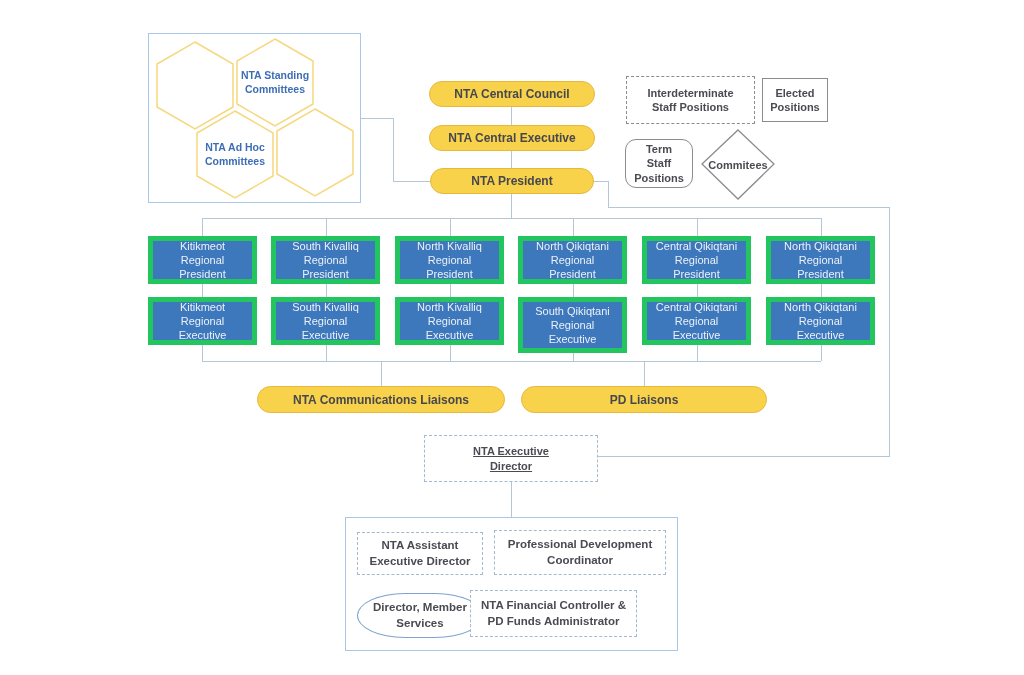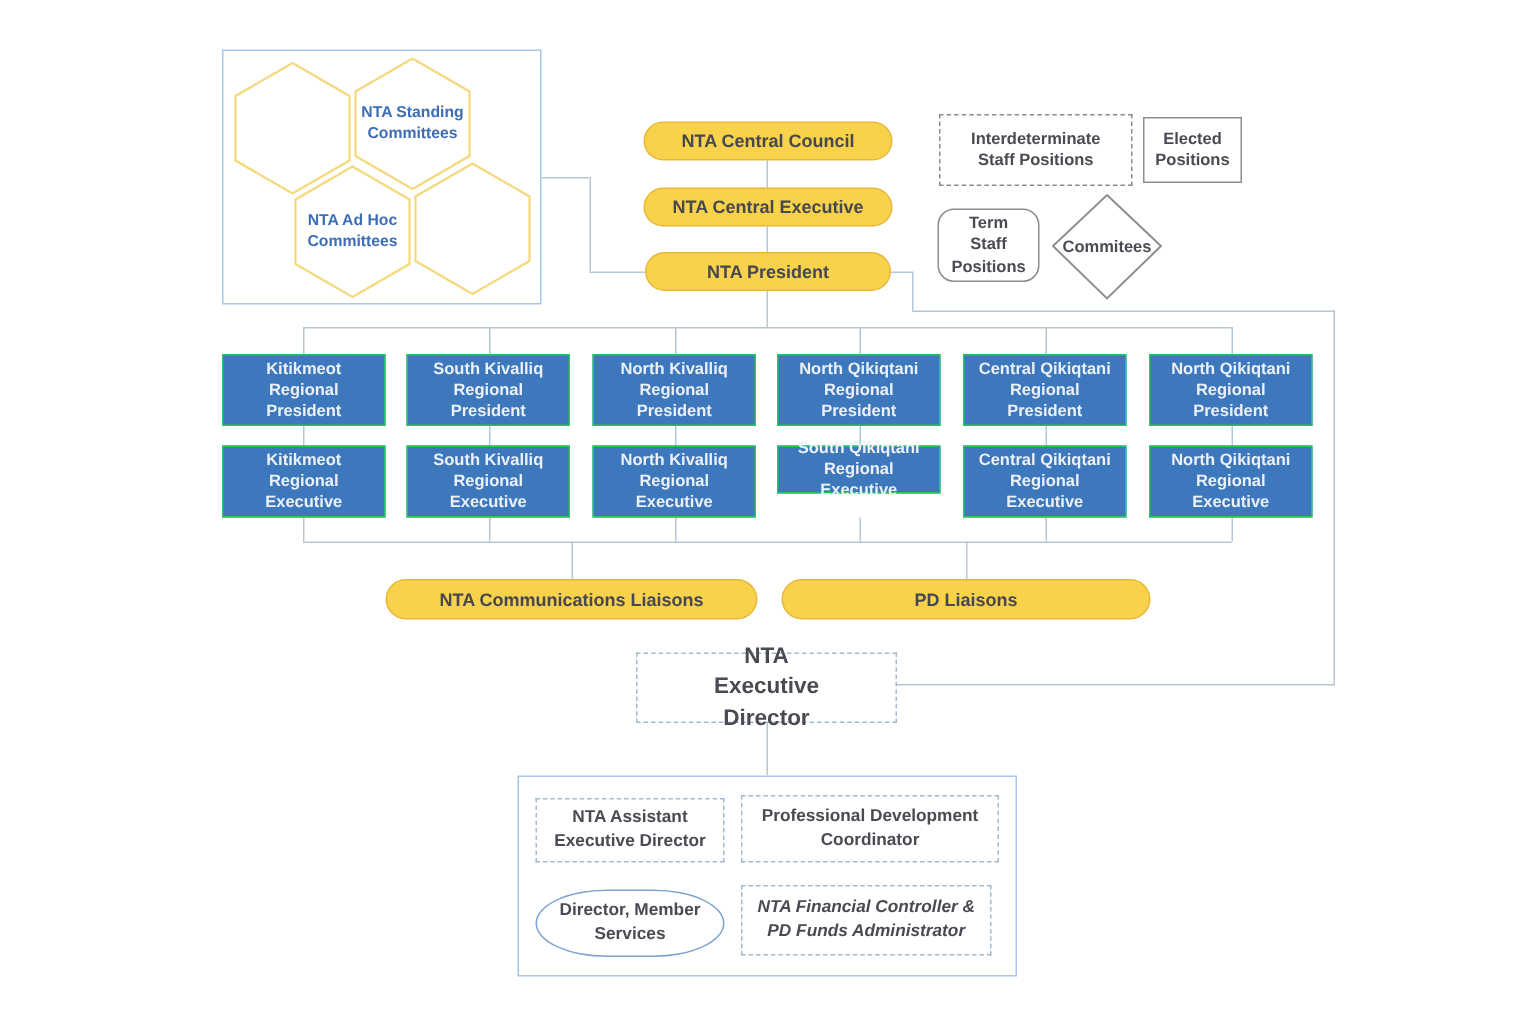--- a/index.html
+++ b/index.html
@@ -24,22 +24,22 @@
     font-size:10.5px;font-weight:bold;color:#3d6eb5;line-height:1.25;}
 
   
   .pill{
     background:#f8d24b;border:1px solid #e8b83c;border-radius:14px;
     color:#474750;font-weight:bold;font-size:12px;
   }
 
   
   .bluebox{
-    background:#3d77bc;border:1px solid #22c55e;
-    color:#ecf1f8;font-weight:bold;font-size:11px;line-height:1.3;
+    background:#3d77bc;border:5px solid #22c55e;
+    color:#ecf1f8;font-weight:normal;font-size:11px;line-height:1.3;
   }
 
   
   .legend-dashed{border:1.5px dashed #8c8c8c;background:#fff;color:#4a4a52;font-weight:bold;font-size:11px;line-height:1.3;}
   .legend-solid{border:1.5px solid #8c8c8c;background:#fff;color:#4a4a52;font-weight:bold;font-size:11px;line-height:1.3;}
   .legend-round{border-radius:11px;}
   .diamond-wrap{position:absolute;}
   .diamond-wrap svg{position:absolute;left:0;top:0;}
   .diamond-wrap .lbl{position:absolute;left:0;right:0;top:0;bottom:0;
     display:flex;align-items:center;justify-content:center;
@@ -135,27 +135,27 @@
 <div class="abs bluebox center-txt" style="left:148px;top:236px;width:109px;height:48px;padding:2px 4px;">Kitikmeot Regional President</div>
 <div class="abs bluebox center-txt" style="left:271px;top:236px;width:109px;height:48px;padding:2px 4px;">South Kivalliq Regional President</div>
 <div class="abs bluebox center-txt" style="left:395px;top:236px;width:109px;height:48px;padding:2px 4px;">North Kivalliq Regional President</div>
 <div class="abs bluebox center-txt" style="left:518px;top:236px;width:109px;height:48px;padding:2px 4px;">North Qikiqtani Regional President</div>
 <div class="abs bluebox center-txt" style="left:642px;top:236px;width:109px;height:48px;padding:2px 4px;">Central Qikiqtani Regional President</div>
 <div class="abs bluebox center-txt" style="left:766px;top:236px;width:109px;height:48px;padding:2px 4px;">North Qikiqtani Regional President</div>
 
 <div class="abs bluebox center-txt" style="left:148px;top:297px;width:109px;height:48px;padding:2px 4px;">Kitikmeot Regional Executive</div>
 <div class="abs bluebox center-txt" style="left:271px;top:297px;width:109px;height:48px;padding:2px 4px;">South Kivalliq Regional Executive</div>
 <div class="abs bluebox center-txt" style="left:395px;top:297px;width:109px;height:48px;padding:2px 4px;">North Kivalliq Regional Executive</div>
-<div class="abs bluebox center-txt" style="left:518px;top:297px;width:109px;height:32px;padding:2px 4px;">South Qikiqtani Regional Executive</div>
+<div class="abs bluebox center-txt" style="left:518px;top:297px;width:109px;height:56px;padding:2px 4px;">South Qikiqtani Regional Executive</div>
 <div class="abs bluebox center-txt" style="left:642px;top:297px;width:109px;height:48px;padding:2px 4px;">Central Qikiqtani Regional Executive</div>
 <div class="abs bluebox center-txt" style="left:766px;top:297px;width:109px;height:48px;padding:2px 4px;">North Qikiqtani Regional Executive</div>
 
 <div class="abs pill center-txt" style="left:257px;top:386px;width:248px;height:27px;">NTA Communications Liaisons</div>
 <div class="abs pill center-txt" style="left:521px;top:386px;width:246px;height:27px;">PD Liaisons</div>
 
-<div class="abs dashed-blue center-txt" style="left:424px;top:435px;width:174px;height:47px;padding:2px 36px;font-size:15px;">NTA Executive Director</div>
+<div class="abs dashed-blue center-txt" style="left:424px;top:435px;width:174px;height:47px;padding:2px 36px;font-size:11px;text-decoration:underline;">NTA Executive Director</div>
 
 <div class="abs panel" style="left:345px;top:517px;width:333px;height:134px;"></div>
 
 <div class="abs dashed-blue center-txt" style="left:357px;top:532px;width:126px;height:43px;padding:2px 6px;">NTA Assistant Executive Director</div>
 <div class="abs dashed-blue center-txt" style="left:494px;top:530px;width:172px;height:45px;padding:2px 10px;">Professional Development Coordinator</div>
 <div class="abs oval-blue center-txt" style="left:357px;top:593px;width:126px;height:45px;padding:2px 14px;">Director, Member Services</div>
-<div class="abs dashed-blue center-txt" style="left:494px;top:590px;width:167px;height:47px;padding:2px 8px;font-style:italic;">NTA Financial Controller &amp; PD Funds Administrator</div>
+<div class="abs dashed-blue center-txt" style="left:470px;top:590px;width:167px;height:47px;padding:2px 8px;">NTA Financial Controller &amp; PD Funds Administrator</div>
 
 </body></html>

